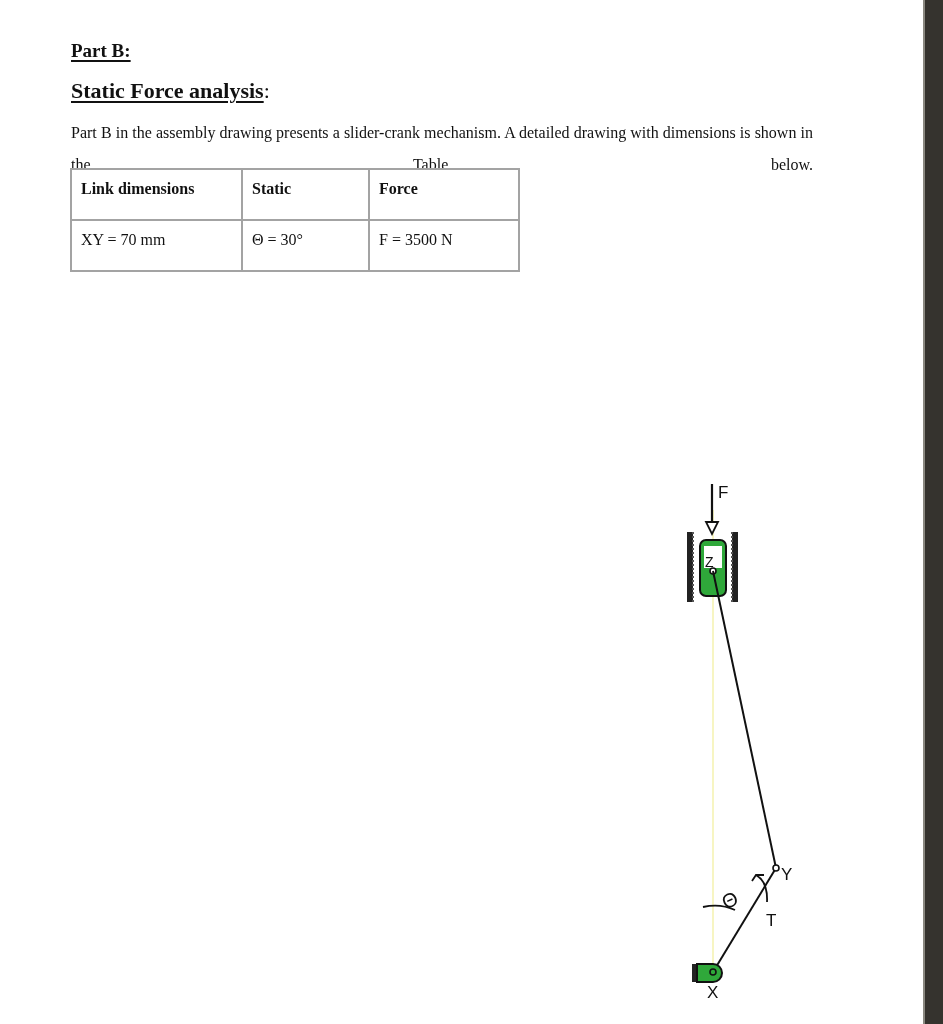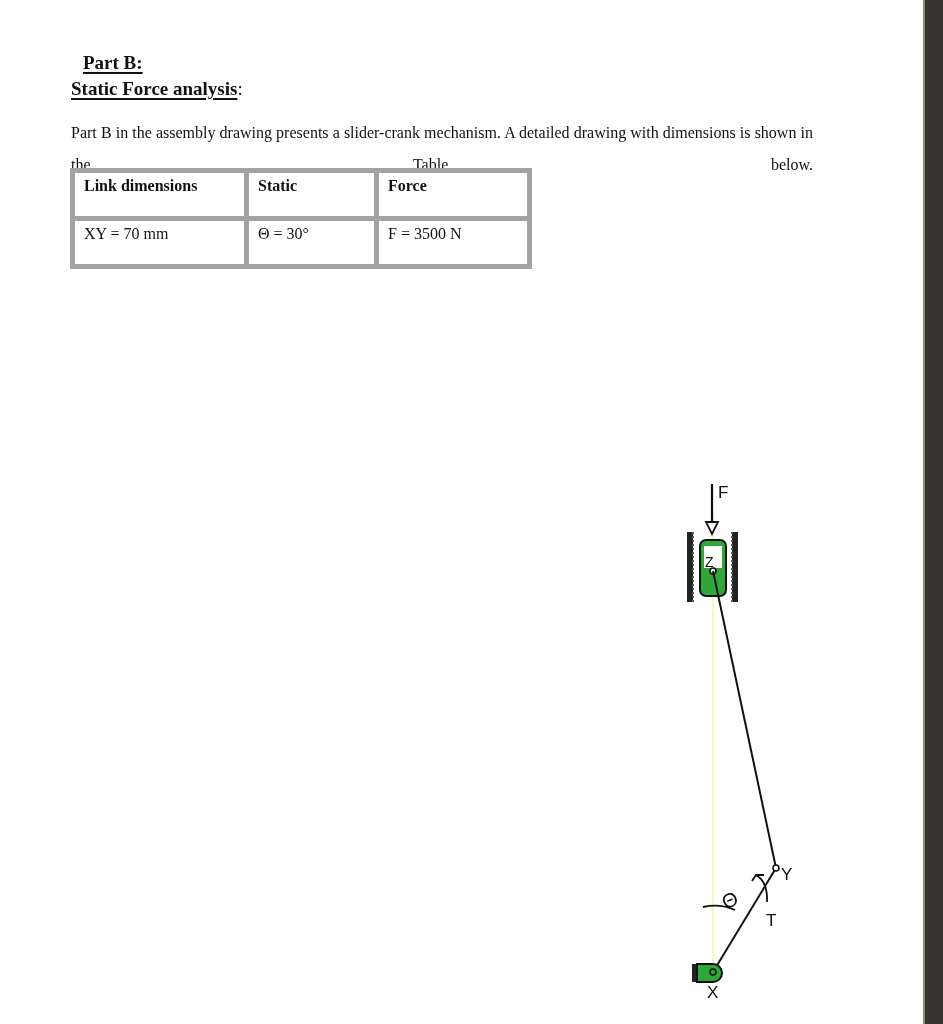--- a/index.html
+++ b/index.html
@@ -8,43 +8,43 @@
       background: #ffffff; position: relative;
       font-family: "Liberation Serif", "DejaVu Serif", serif;
       color: #111111;
     }
     .scrollbar {
       position: absolute; top: 0; right: 0; width: 18px; height: 1024px;
       background: #35332e; border-left: 2px solid #8a8880;
     }
     .page { position: absolute; left: 0; top: 0; width: 921px; height: 1024px; }
     .h-part {
-      position: absolute; left: 71px; top: 40px; margin: 12px;
+      position: absolute; left: 71px; top: 40px; margin: 0;
       font-size: 19px; font-weight: bold; text-decoration: underline;
       text-decoration-thickness: 2px; text-underline-offset: 3px;
     }
     .h-static {
       position: absolute; left: 71px; top: 78px; margin: 0;
-      font-size: 19px; font-weight: bold;
+      font-size: 22px; font-weight: bold;
     }
     .h-static .u { text-decoration: underline; text-decoration-thickness: 2px; text-underline-offset: 3px; }
     .h-static .colon { font-weight: normal; }
     .para {
       position: absolute; left: 71px; width: 742px; margin: 0;
       font-size: 16px; line-height: 32px; text-align: justify;
     }
     .intro { top: 117px; }
     .intro::after { content: ""; display: inline-block; width: 100%; }
     table.dims {
       position: absolute; left: 70px; top: 168px;
       border-collapse: collapse; font-size: 16px;
     }
     table.dims td, table.dims th {
-      border: 5px solid #a3a3a3; vertical-align: top; text-align: left;
-      padding: 4px 9px 0 9px; height: 39px;
+      border: 2px solid #a3a3a3; vertical-align: top; text-align: left;
+      padding: 10px 9px 0 9px; height: 39px;
     }
     table.dims th { font-weight: bold; }
     .c1 { width: 151px; } .c2 { width: 107px; } .c3 { width: 130px; }
     .determine { top: 318px; }
     .notice { top: 369px; color: #1d1dc8; }
     .notice b { font-weight: bold; color: #1818b8; }
     .notice .last-line::after { content: ""; display: inline-block; width: 100%; }
     .diagram { position: absolute; left: 660px; top: 470px; width: 160px; height: 540px; }
     .diagram svg { width: 160px; height: 540px; overflow: visible; }
     .lbl { font-family: "Liberation Sans", "DejaVu Sans", sans-serif; font-size: 17px; fill: #111; }

